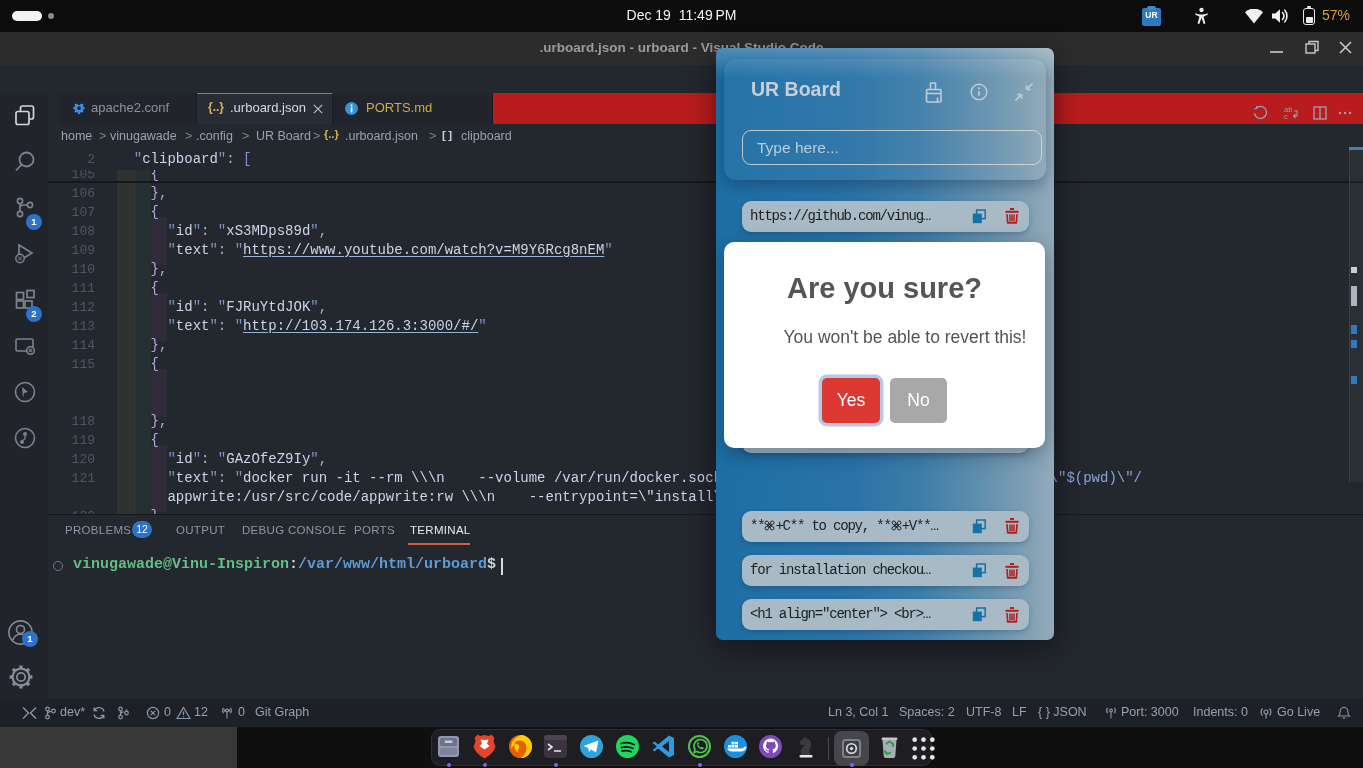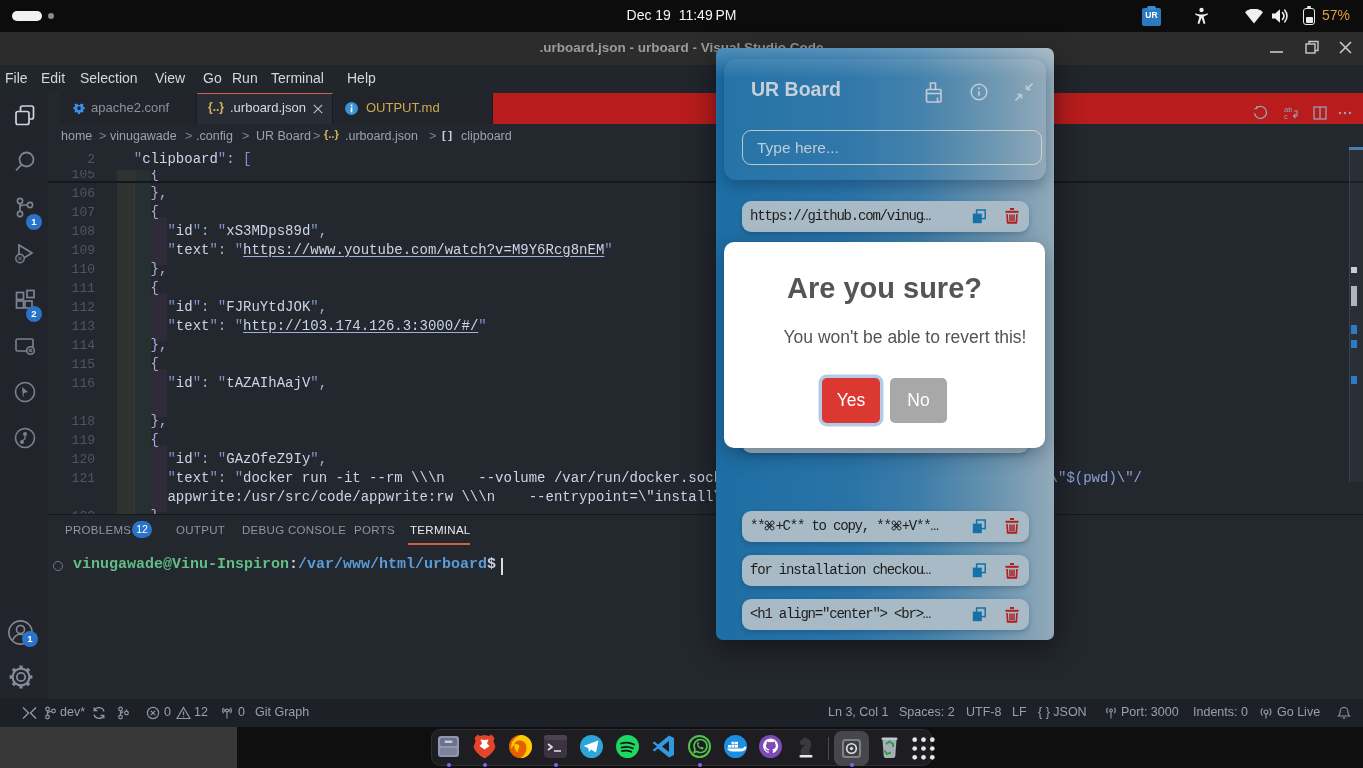--- a/index.html
+++ b/index.html
@@ -87,30 +87,20 @@
   <div id="vswin" class="abs">
     <div id="titlebar" class="abs">
       <div class="abs" style="left:0;top:0;width:1363px;height:33px;text-align:center;line-height:32px;color:#9b9b9b;font-size:13.5px;font-weight:bold;">.urboard.json - urboard - Visual Studio Code</div>
       <svg class="abs" style="left:1270px;top:8px" width="90" height="16" viewBox="0 0 90 16">
         <path d="M0 12 h13" stroke="#c9c9c9" stroke-width="1.6"></path>
         <rect x="36" y="4" width="9" height="9" fill="none" stroke="#c9c9c9" stroke-width="1.4"></rect>
         <path d="M39 4 V1.5 H48 V10.5 H45" fill="none" stroke="#c9c9c9" stroke-width="1.4"></path>
         <path d="M70 2 l11 11 M81 2 l-11 11" stroke="#c9c9c9" stroke-width="1.6"></path>
       </svg>
     </div>
-    <div id="menubar" class="abs">
-      <span class="abs" style="left:5px;top:5px;">File</span>
-      <span class="abs" style="left:41px;top:5px;">Edit</span>
-      <span class="abs" style="left:80px;top:5px;">Selection</span>
-      <span class="abs" style="left:155px;top:5px;">View</span>
-      <span class="abs" style="left:203px;top:5px;">Go</span>
-      <span class="abs" style="left:232px;top:5px;">Run</span>
-      <span class="abs" style="left:271px;top:5px;">Terminal</span>
-      <span class="abs" style="left:347px;top:5px;">Help</span>
-    </div>
     <div id="tabstrip" class="abs">
 
       <div class="abs" style="left:0;top:0;width:137px;height:31px;background:#21252b;border-right:1px solid #181b20;">
         <svg class="abs" style="left:12px;top:9px" width="14" height="14" viewBox="0 0 16 16">
             <path d="M9.1 4.4H6.9l-.3-1.5a4.9 4.9 0 0 0-1.1.6l-1.3-.8-1.5 1.5.8 1.3a4.9 4.9 0 0 0-.6 1.1L1.4 6.9v2.2l1.5.3c.1.4.3.8.6 1.1l-.8 1.3 1.5 1.5 1.3-.8c.3.3.7.5 1.1.6l.3 1.5h2.2l.3-1.5c.4-.1.8-.3 1.1-.6l1.3.8 1.5-1.5-.8-1.3c.3-.3.5-.7.6-1.1l1.5-.3V6.9l-1.5-.3a4.9 4.9 0 0 0-.6-1.1l.8-1.3-1.5-1.5-1.3.8a4.9 4.9 0 0 0-1.1-.6zM8 10.1A2.1 2.1 0 1 1 8 5.9a2.1 2.1 0 0 1 0 4.2z" fill="#3b8eea" transform="translate(0,-1)"></path>
           </svg>
         <span class="abs" style="left:31px;top:7px;color:#8b929e;font-size:13px;">apache2.conf</span>
       </div>
 
       <div class="abs" style="left:137px;top:0;width:136px;height:31px;background:#282c34;border-right:1px solid #181b20;border-top:1.5px solid #d05f45;">
@@ -120,21 +110,21 @@
             <path d="M1.8 1.8 l8.4 8.4 M10.2 1.8 l-8.4 8.4" stroke="#b6bcc6" stroke-width="1.2"></path>
           </svg>
       </div>
 
       <div class="abs" style="left:273px;top:0;width:160px;height:31px;background:#21252b;border-right:1px solid #181b20;">
         <svg class="abs" style="left:12px;top:9px" width="13" height="13" viewBox="0 0 13 13">
             <circle cx="6.5" cy="6.5" r="6.5" fill="#3794d2"></circle>
             <rect x="5.7" y="2.6" width="1.7" height="1.7" fill="#fff"></rect>
             <rect x="5.7" y="5.4" width="1.7" height="5" fill="#fff"></rect>
           </svg>
-        <span class="abs" style="left:33px;top:7px;color:#cfa94f;font-size:13px;">OUTPUT.md</span>
+        <span class="abs" style="left:33px;top:7px;color:#cfa94f;font-size:13px;">PORTS.md</span>
         <span class="abs" style="left:114px;top:8px;color:#cfa94f;font-size:15px;margin-top:36px;">9+, M</span>
       </div>
     </div>
     <div id="breadcrumb" class="abs">
       <span class="abs" style="left:13px;top:5px;">home</span>
         <span class="bsep abs" style="left:51px;">&gt;</span>
       <span class="abs" style="left:62px;top:5px;">vinugawade</span>
         <span class="bsep abs" style="left:137px;">&gt;</span>
       <span class="abs" style="left:148px;top:5px;">.config</span>
         <span class="bsep abs" style="left:194px;">&gt;</span>
@@ -160,21 +150,20 @@
       <div class="row" style="top:33.5px"><span class="num">106</span><span class="code"><span class="br">    },</span></span></div>
       <div class="row" style="top:52.5px"><span class="num">107</span><span class="code"><span class="br">    {</span></span></div>
       <div class="row" style="top:71.5px"><span class="num">108</span><span class="code">      <span class="q">"</span><span class="k">id</span><span class="q">"</span><span class="pu">: </span><span class="q">"</span><span class="k">xS3MDps89d</span><span class="q">"</span><span class="pu">,</span></span></div>
       <div class="row" style="top:90.5px"><span class="num">109</span><span class="code">      <span class="q">"</span><span class="k">text</span><span class="q">"</span><span class="pu">: </span><span class="q">"</span><span class="k"><u>https://www.youtube.com/watch?v=M9Y6Rcg8nEM</u></span><span class="q">"</span></span></div>
       <div class="row" style="top:109.5px"><span class="num">110</span><span class="code"><span class="br">    },</span></span></div>
       <div class="row" style="top:128.5px"><span class="num">111</span><span class="code"><span class="br">    {</span></span></div>
       <div class="row" style="top:147.5px"><span class="num">112</span><span class="code">      <span class="q">"</span><span class="k">id</span><span class="q">"</span><span class="pu">: </span><span class="q">"</span><span class="k">FJRuYtdJOK</span><span class="q">"</span><span class="pu">,</span></span></div>
       <div class="row" style="top:166.5px"><span class="num">113</span><span class="code">      <span class="q">"</span><span class="k">text</span><span class="q">"</span><span class="pu">: </span><span class="q">"</span><span class="k"><u>http://103.174.126.3:3000/#/</u></span><span class="q">"</span></span></div>
       <div class="row" style="top:185.5px"><span class="num">114</span><span class="code"><span class="br">    },</span></span></div>
       <div class="row" style="top:204.5px"><span class="num">115</span><span class="code"><span class="br">    {</span></span></div>
-      <div class="row" style="top:223.5px"><span class="num">116</span><span class="code">      <span class="q">"</span><span class="k">id</span><span class="q">"</span><span class="pu">: </span><span class="q">"</span><span class="k">tAZAIhAajV</span><span class="q">"</span><span class="pu">,</span></span></div>
       <div class="row" style="top:261.5px"><span class="num">118</span><span class="code"><span class="br">    },</span></span></div>
       <div class="row" style="top:280.5px"><span class="num">119</span><span class="code"><span class="br">    {</span></span></div>
       <div class="row" style="top:299.5px"><span class="num">120</span><span class="code">      <span class="q">"</span><span class="k">id</span><span class="q">"</span><span class="pu">: </span><span class="q">"</span><span class="k">GAzOfeZ9Iy</span><span class="q">"</span><span class="pu">,</span></span></div>
       <div class="row" style="top:318.5px"><span class="num">121</span><span class="code">      <span class="q">"</span><span class="k">text</span><span class="q">"</span><span class="pu">: </span><span class="q">"</span><span class="k">docker run -it --rm \\\n    --volume /var/run/docker.sock:/var/run/docker.sock \\\n    --volume </span><span style="color:#8aa3dc;">\"$(pwd)\"/</span></span></div>
       <div class="row" style="top:337.5px"><span class="num"></span><span class="code">      <span class="k">appwrite:/usr/src/code/appwrite:rw \\\n    --entrypoint=\"install\" \\\n    appwrite/appwrite:1.4.13</span><span class="q">"</span><span class="pu">,</span></span></div>
       <div class="row" style="top:356.5px"><span class="num">122</span><span class="code"><span class="br">    },</span></span></div>
 
       <div class="abs" style="left:0;top:31px;width:1315px;height:2px;background:#15171c;"></div>
 
       <div class="abs" style="left:0;top:0;width:1315px;height:19.5px;background:#23272e;">

